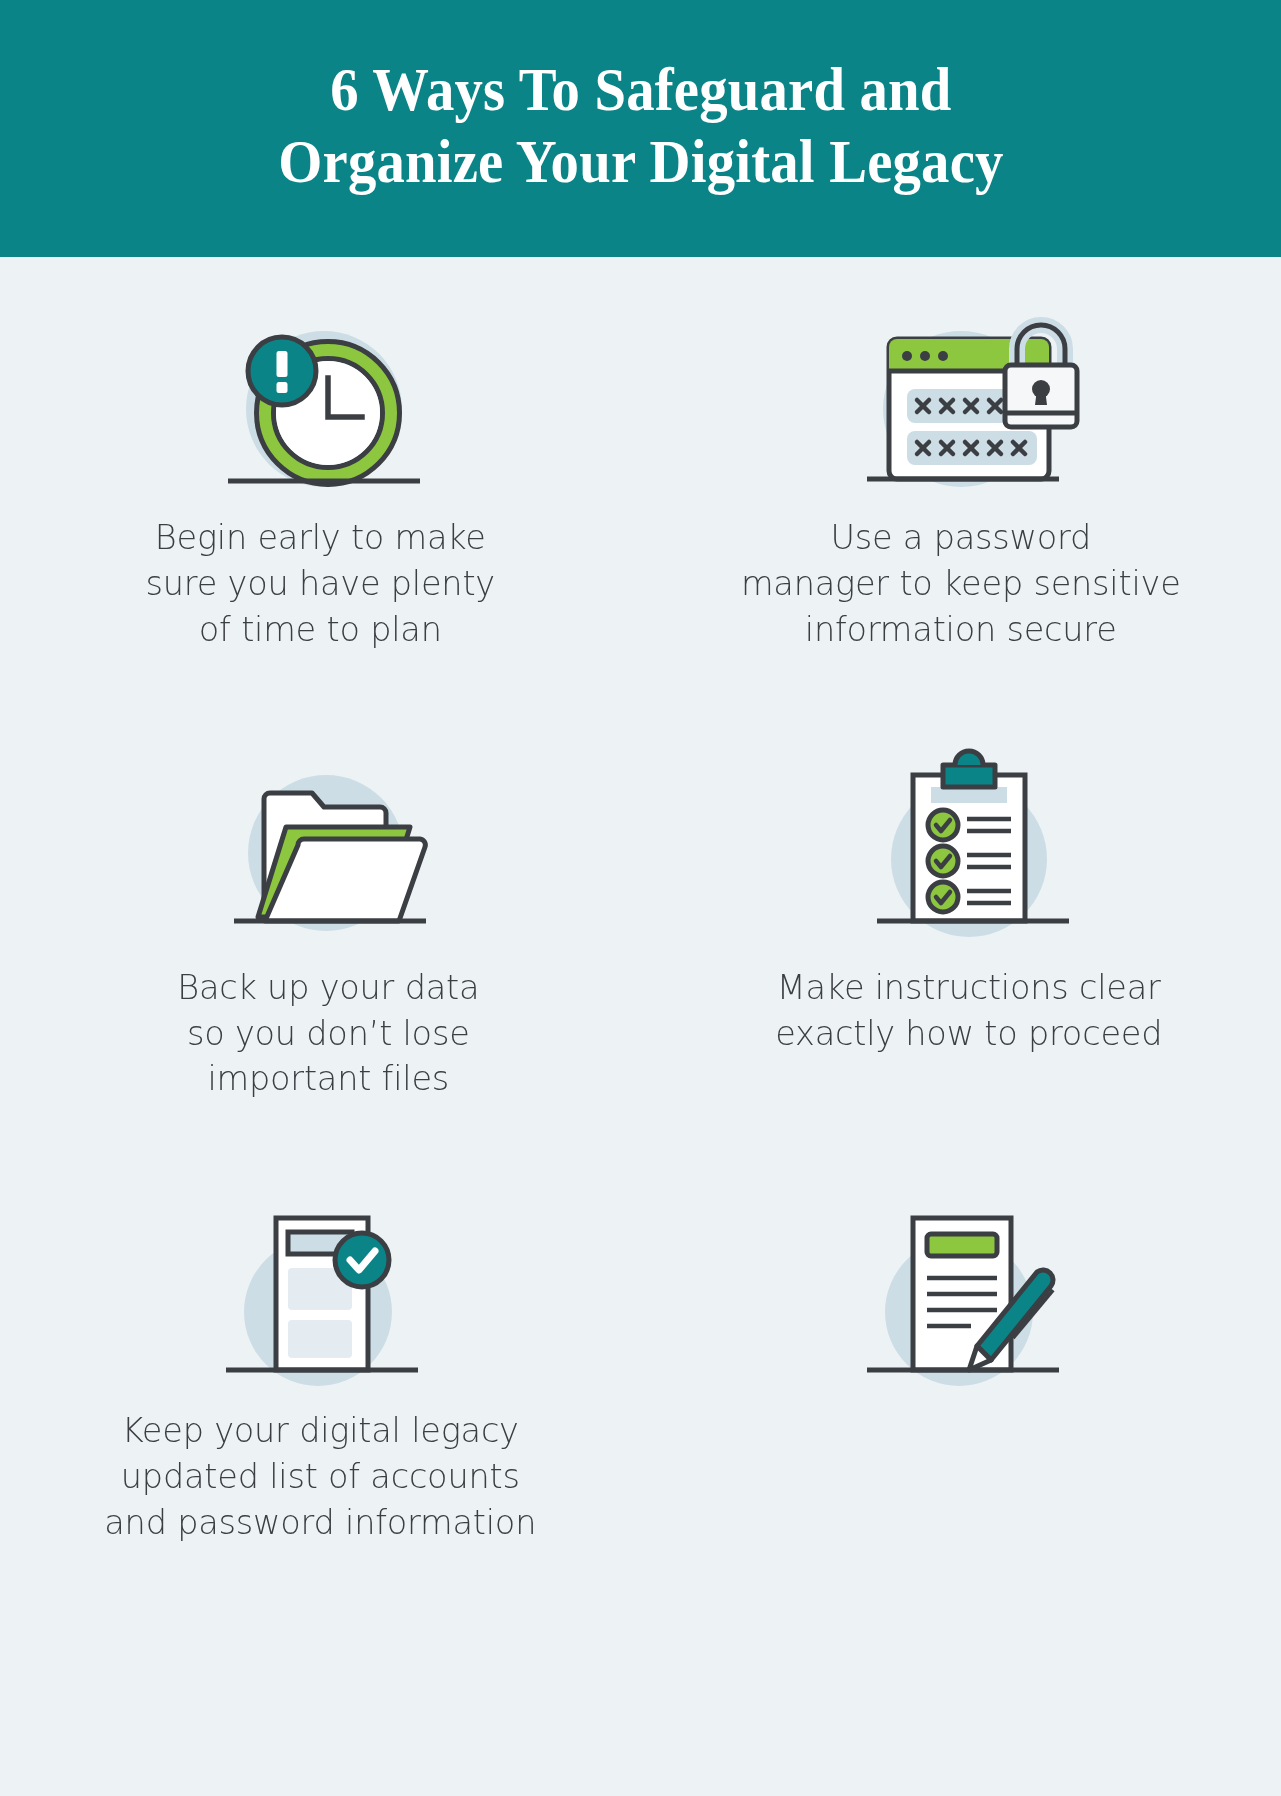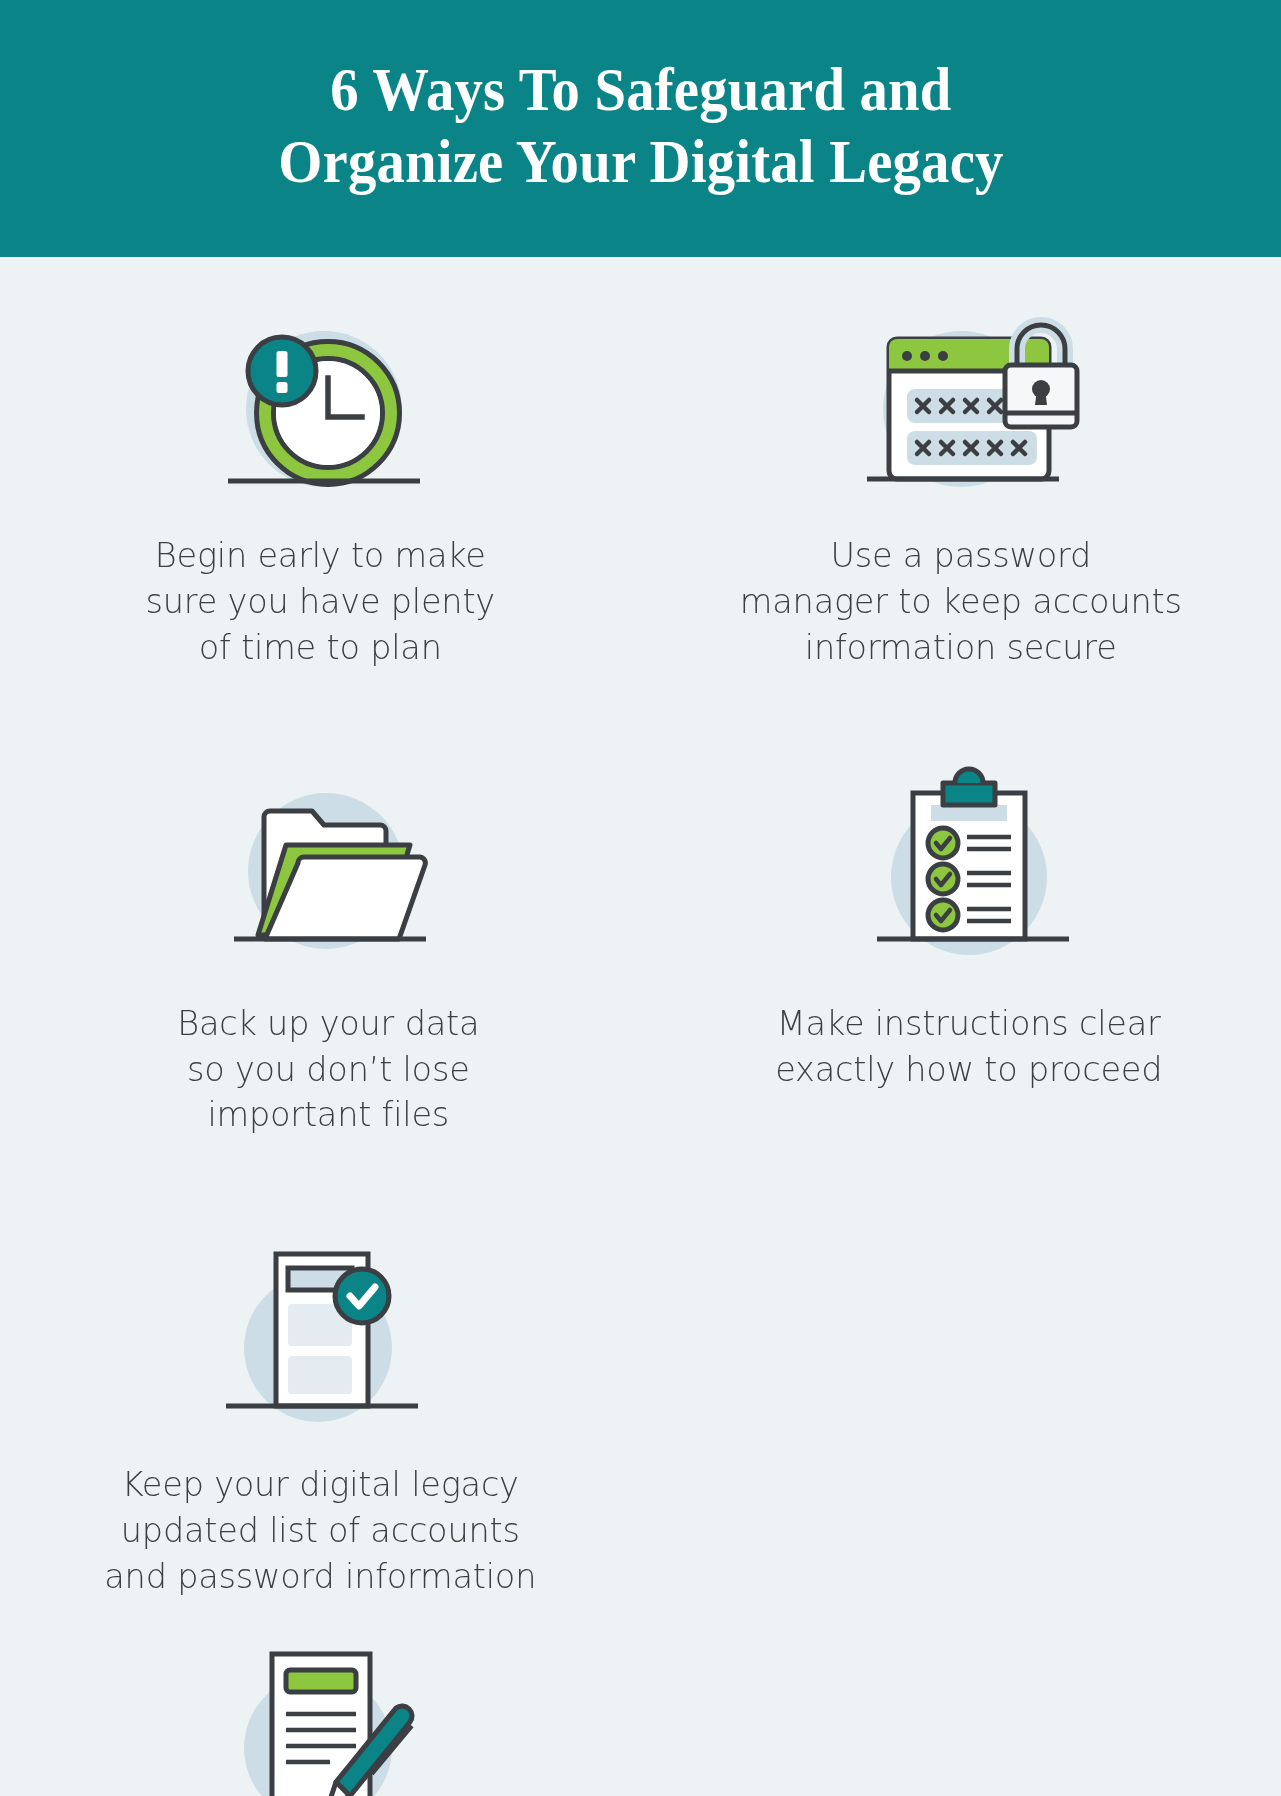--- a/index.html
+++ b/index.html
@@ -70,34 +70,34 @@
     width: 100%;
     height: 230px;
     display: flex;
     align-items: flex-end;
     justify-content: center;
   }
   .art svg {
     display: block;
   }
   .caption {
-    margin-top: 32px;
+    margin-top: 14px;
     text-align: center;
     color: #3b3e43;
     font-size: 33.5px;
     line-height: 1.37;
     letter-spacing: -0.2px;
     font-family: "DejaVu Sans", "Liberation Sans", sans-serif;
     font-weight: 300;
   }
   .caption .cline { display: block; white-space: nowrap; }
 
   .row-1 .art { height: 200px; }
   .row-2 { margin-top: 68px; padding-left: 8px; }
-  .row-3 { margin-top: 62px; flex-direction: column; }
+  .row-3 { margin-top: 62px; }
 </style>
 </head>
 <body>
 
 <div class="page">
 
   <div class="header">
     <div class="header-title">
       <span class="line">6 Ways To Safeguard and</span>
       <span class="line">Organize Your Digital Legacy</span>
@@ -177,21 +177,21 @@
             <rect x="194" y="64" width="72" height="62" rx="6" fill="#f5f7f8" stroke="#3b3e43" stroke-width="5"></rect>
             <line x1="196" y1="112" x2="264" y2="112" stroke="#3b3e43" stroke-width="5"></line>
             <circle cx="230" cy="88" r="9" fill="#3b3e43"></circle>
             <path d="M226 88 h8 l2 16 h-12 z" fill="#3b3e43"></path>
 
             <line x1="56" y1="178" x2="248" y2="178" stroke="#3b3e43" stroke-width="5"></line>
           </svg>
         </div>
         <div class="caption">
           <span class="cline">Use a password</span>
-          <span class="cline">manager to keep accounts</span>
+          <span class="cline">manager to keep sensitive</span>
           <span class="cline">information secure</span>
         </div>
       </div>
     </div>
 
     <div class="row row-2">
 
       <div class="cell">
         <div class="art">
           <svg width="260" height="210" viewBox="0 0 260 210">

